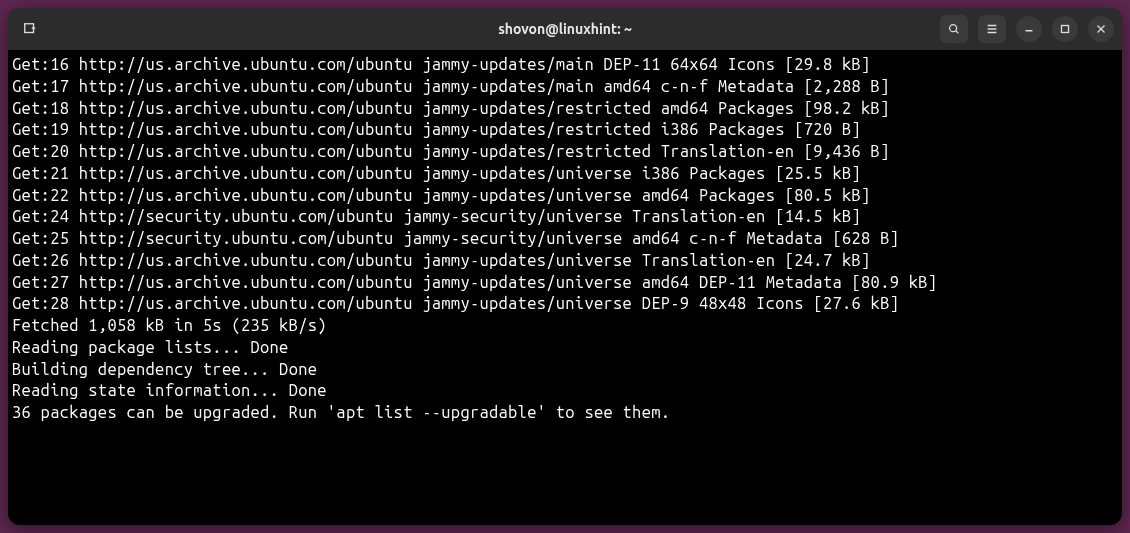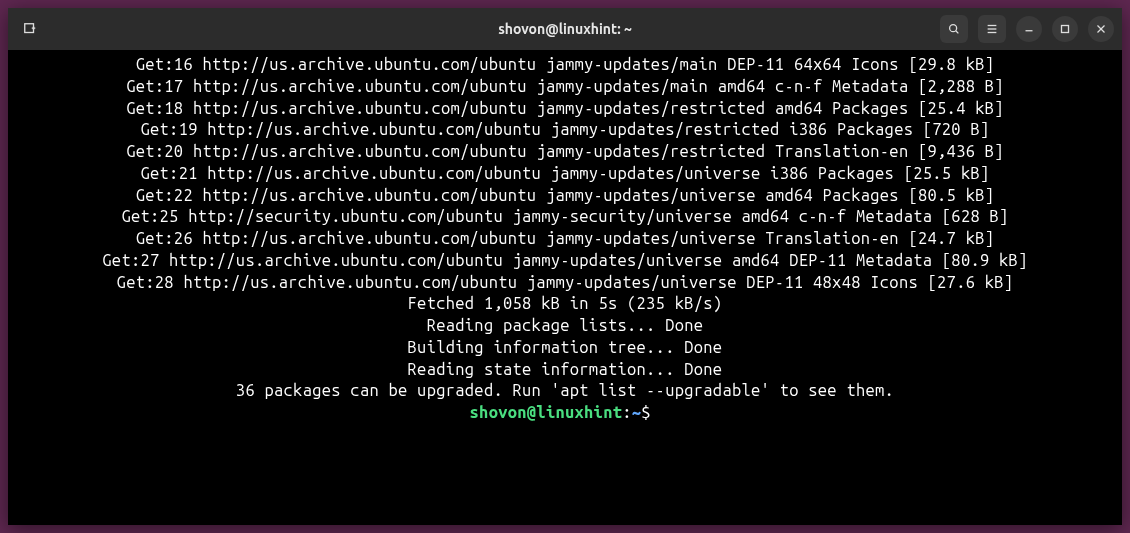--- a/index.html
+++ b/index.html
@@ -14,26 +14,25 @@
       height: 533px;
       font-family: 'Ubuntu Mono', 'DejaVu Sans Mono', 'Courier New', monospace;
       overflow: hidden;
       padding: 8px;
     }
     
     .terminal-window {
       width: 100%;
       height: 100%;
       background: #1e1e1e;
-      border-radius: 0;
+      border-radius: 12px;
       overflow: hidden;
       display: flex;
       flex-direction: column;
       box-shadow: 0 4px 20px rgba(0,0,0,0.5);
-      text-align: center;
     }
     
     .titlebar {
       background: #2c2c2c;
       height: 42px;
       display: flex;
       align-items: center;
       padding: 0 8px;
       position: relative;
     }
@@ -181,30 +180,30 @@
           <line x1="4" y1="4" x2="12" y2="12" stroke="currentColor" stroke-width="1.5"></line>
           <line x1="12" y1="4" x2="4" y2="12" stroke="currentColor" stroke-width="1.5"></line>
         </svg>
       </div>
     </div>
   </div>
 
   <div class="terminal-body">
     <div class="terminal-line">Get:16 http://us.archive.ubuntu.com/ubuntu jammy-updates/main DEP-11 64x64 Icons [29.8 kB]</div>
     <div class="terminal-line">Get:17 http://us.archive.ubuntu.com/ubuntu jammy-updates/main amd64 c-n-f Metadata [2,288 B]</div>
-    <div class="terminal-line">Get:18 http://us.archive.ubuntu.com/ubuntu jammy-updates/restricted amd64 Packages [25.4 kB]</div>
+    <div class="terminal-line">Get:18 http://us.archive.ubuntu.com/ubuntu jammy-updates/restricted amd64 Packages [98.2 kB]</div>
     <div class="terminal-line">Get:19 http://us.archive.ubuntu.com/ubuntu jammy-updates/restricted i386 Packages [720 B]</div>
     <div class="terminal-line">Get:20 http://us.archive.ubuntu.com/ubuntu jammy-updates/restricted Translation-en [9,436 B]</div>
     <div class="terminal-line">Get:21 http://us.archive.ubuntu.com/ubuntu jammy-updates/universe i386 Packages [25.5 kB]</div>
     <div class="terminal-line">Get:22 http://us.archive.ubuntu.com/ubuntu jammy-updates/universe amd64 Packages [80.5 kB]</div>
+    <div class="terminal-line">Get:24 http://security.ubuntu.com/ubuntu jammy-security/universe Translation-en [14.5 kB]</div>
     <div class="terminal-line">Get:25 http://security.ubuntu.com/ubuntu jammy-security/universe amd64 c-n-f Metadata [628 B]</div>
     <div class="terminal-line">Get:26 http://us.archive.ubuntu.com/ubuntu jammy-updates/universe Translation-en [24.7 kB]</div>
     <div class="terminal-line">Get:27 http://us.archive.ubuntu.com/ubuntu jammy-updates/universe amd64 DEP-11 Metadata [80.9 kB]</div>
-    <div class="terminal-line">Get:28 http://us.archive.ubuntu.com/ubuntu jammy-updates/universe DEP-11 48x48 Icons [27.6 kB]</div>
+    <div class="terminal-line">Get:28 http://us.archive.ubuntu.com/ubuntu jammy-updates/universe DEP-9 48x48 Icons [27.6 kB]</div>
     <div class="terminal-line">Fetched 1,058 kB in 5s (235 kB/s)</div>
     <div class="terminal-line">Reading package lists... Done</div>
-    <div class="terminal-line">Building information tree... Done</div>
+    <div class="terminal-line">Building dependency tree... Done</div>
     <div class="terminal-line">Reading state information... Done</div>
     <div class="terminal-line">36 packages can be upgraded. Run 'apt list --upgradable' to see them.</div>
-    <div class="terminal-line"><span class="prompt-user">shovon@linuxhint</span><span class="prompt-colon">:</span><span class="prompt-path">~</span><span class="prompt-dollar">$</span> </div>
   </div>
 
 </div>
 
 </body></html>

